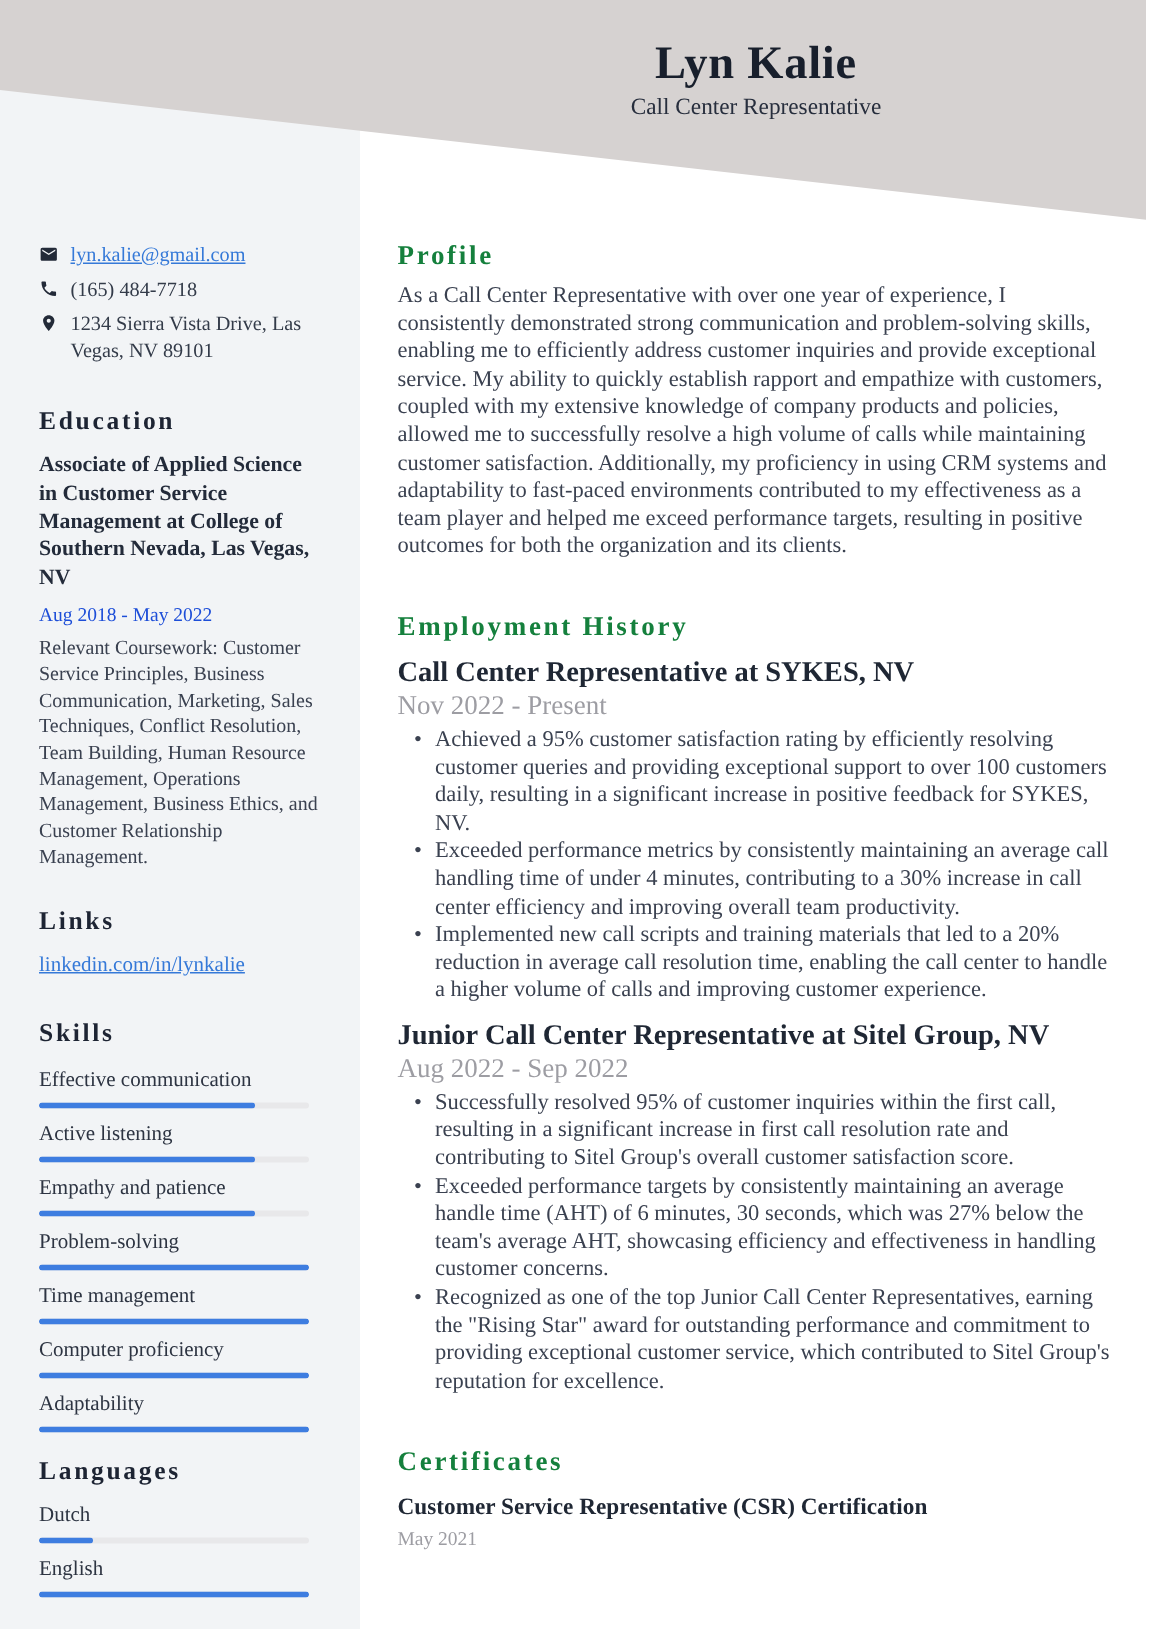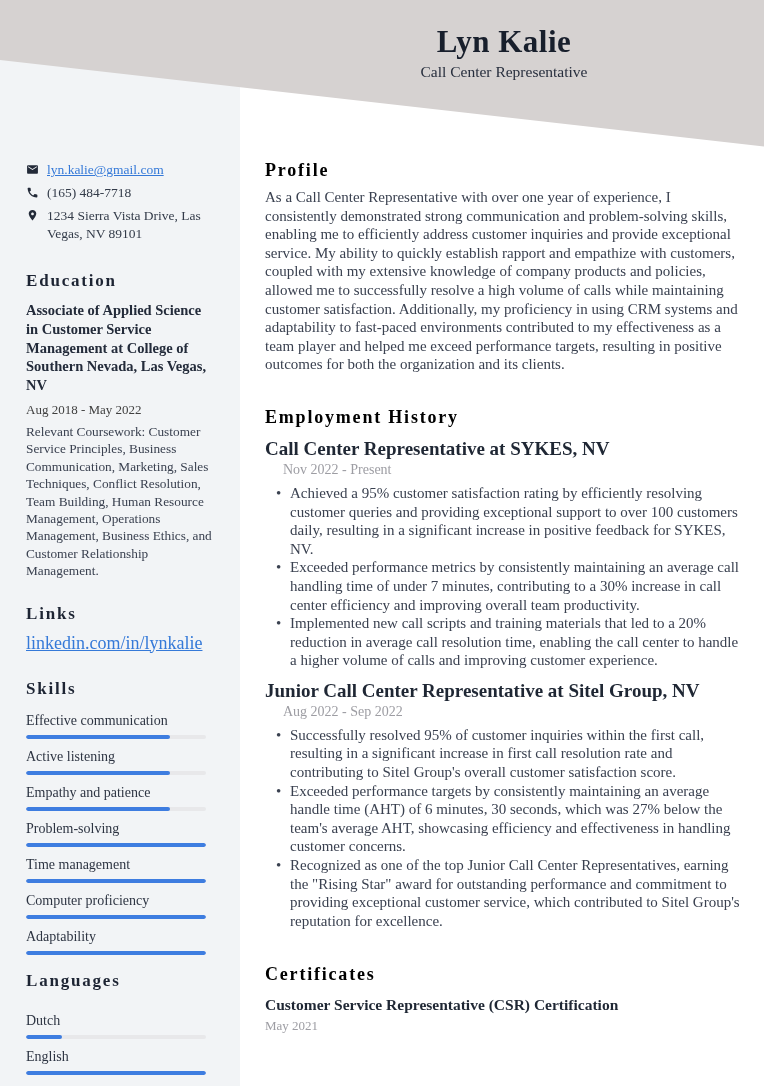--- a/index.html
+++ b/index.html
@@ -18,41 +18,41 @@
   .person-title{font-size:15.5px;line-height:21px;color:#272e3d;margin-top:1px;}
 
   
   .sidebar{position:absolute;left:26px;top:0;width:186px;padding-top:161px;}
   .c-row{display:flex;gap:8px;margin-bottom:5px;font-size:13.5px;line-height:18px;color:#333b49;}
   .c-row svg{flex:0 0 auto;margin-top:2px;}
   a.link{color:#3579d8;text-decoration:underline;cursor:pointer;}
   .side-h{font-size:17px;font-weight:700;letter-spacing:1.8px;color:#1d2433;margin:0 0 10px 0;}
   .edu{margin-top:28px;}
   .edu-degree{font-size:14.5px;font-weight:700;line-height:18.8px;color:#232b3a;margin-bottom:7px;}
-  .date-sm{font-size:13px;color:#404040;line-height:16px;}
+  .date-sm{font-size:13px;color:#1d4ed8;line-height:16px;}
   .edu-details{font-size:13.3px;line-height:17.4px;color:#3a4150;margin-top:5px;}
   .links-sec{margin-top:24px;}
-  .links-sec a{font-size:18px;line-height:18px;}
+  .links-sec a{font-size:14px;line-height:18px;}
   .skills-sec{margin-top:26px;}
   .skills-sec .side-h{margin-bottom:13px;}
   .skill{margin-bottom:9px;}
   .skill-label{font-size:14px;line-height:17px;color:#2d3442;margin-bottom:6px;}
   .bar{width:180px;height:4px;background:#e8e8ea;border-radius:2px;overflow:hidden;}
   .bar-fill{height:100%;background:#3e7de0;border-radius:2px;}
   .langs-sec{margin-top:16px;}
-  .langs-sec .side-h{margin-bottom:21px;}
+  .langs-sec .side-h{margin-bottom:11px;}
 
   
   .main{position:absolute;left:265px;top:160px;width:476px;}
-  .main-h{font-size:18px;font-weight:700;letter-spacing:1.8px;color:#000000;margin:0 0 7px 0;}
+  .main-h{font-size:18px;font-weight:700;letter-spacing:1.8px;color:#15803d;margin:0 0 7px 0;}
   .profile-text{font-size:15px;line-height:18.6px;color:#3a4150;margin:0;}
   .employment{margin-top:33px;}
   .job{margin-top:2px;}
   .job-title{font-size:19px;font-weight:700;color:#1f2734;line-height:20px;margin-top:11px;}
-  .job-date{font-size:14px;color:#9d9da3;line-height:16px;margin:3px 0 6px 18px;}
+  .job-date{font-size:18px;color:#9d9da3;line-height:16px;margin:3px 0 6px 0;}
   ul.bullets{list-style:none;margin:0;padding:0 0 0 25px;}
   ul.bullets li{position:relative;font-size:15px;line-height:18.6px;color:#3a4150;}
   ul.bullets li::before{content:"\2022";position:absolute;left:-14px;color:#3a4150;}
   .certs{margin-top:34px;}
   .cert{margin-top:10px;}
   .cert-title{font-size:15.5px;font-weight:700;color:#1f2734;line-height:19.5px;}
   .cert-date{font-size:13px;color:#9d9da3;line-height:16px;margin-top:3px;}
 </style>
 </head>
 <body>
@@ -175,21 +175,21 @@
     </section>
 
     <section class="employment">
       <h2 class="main-h">Employment History</h2>
 
       <div class="job">
         <div class="job-title">Call Center Representative at SYKES, NV</div>
         <div class="job-date">Nov 2022 - Present</div>
         <ul class="bullets">
           <li>Achieved a 95% customer satisfaction rating by efficiently resolving customer queries and providing exceptional support to over 100 customers daily, resulting in a significant increase in positive feedback for SYKES, NV.</li>
-          <li>Exceeded performance metrics by consistently maintaining an average call handling time of under 7 minutes, contributing to a 30% increase in call center efficiency and improving overall team productivity.</li>
+          <li>Exceeded performance metrics by consistently maintaining an average call handling time of under 4 minutes, contributing to a 30% increase in call center efficiency and improving overall team productivity.</li>
           <li>Implemented new call scripts and training materials that led to a 20% reduction in average call resolution time, enabling the call center to handle a higher volume of calls and improving customer experience.</li>
         </ul>
       </div>
 
       <div class="job">
         <div class="job-title">Junior Call Center Representative at Sitel Group, NV</div>
         <div class="job-date">Aug 2022 - Sep 2022</div>
         <ul class="bullets">
           <li>Successfully resolved 95% of customer inquiries within the first call, resulting in a significant increase in first call resolution rate and contributing to Sitel Group's overall customer satisfaction score.</li>
           <li>Exceeded performance targets by consistently maintaining an average handle time (AHT) of 6 minutes, 30 seconds, which was 27% below the team's average AHT, showcasing efficiency and effectiveness in handling customer concerns.</li>

